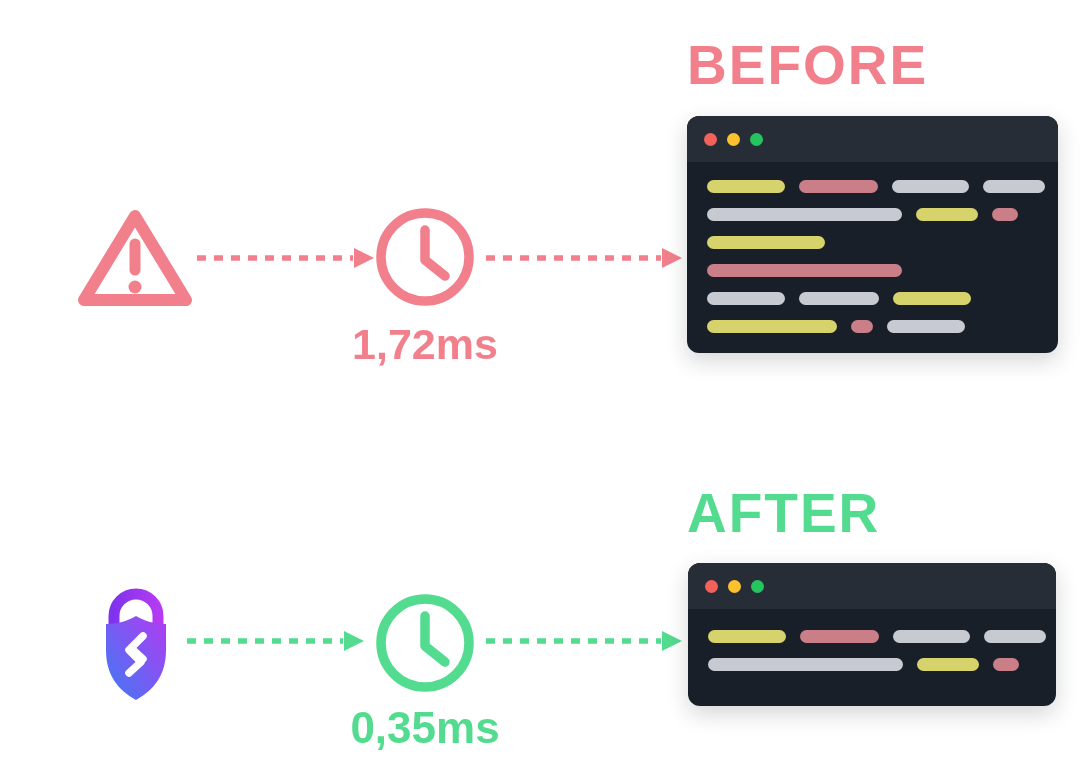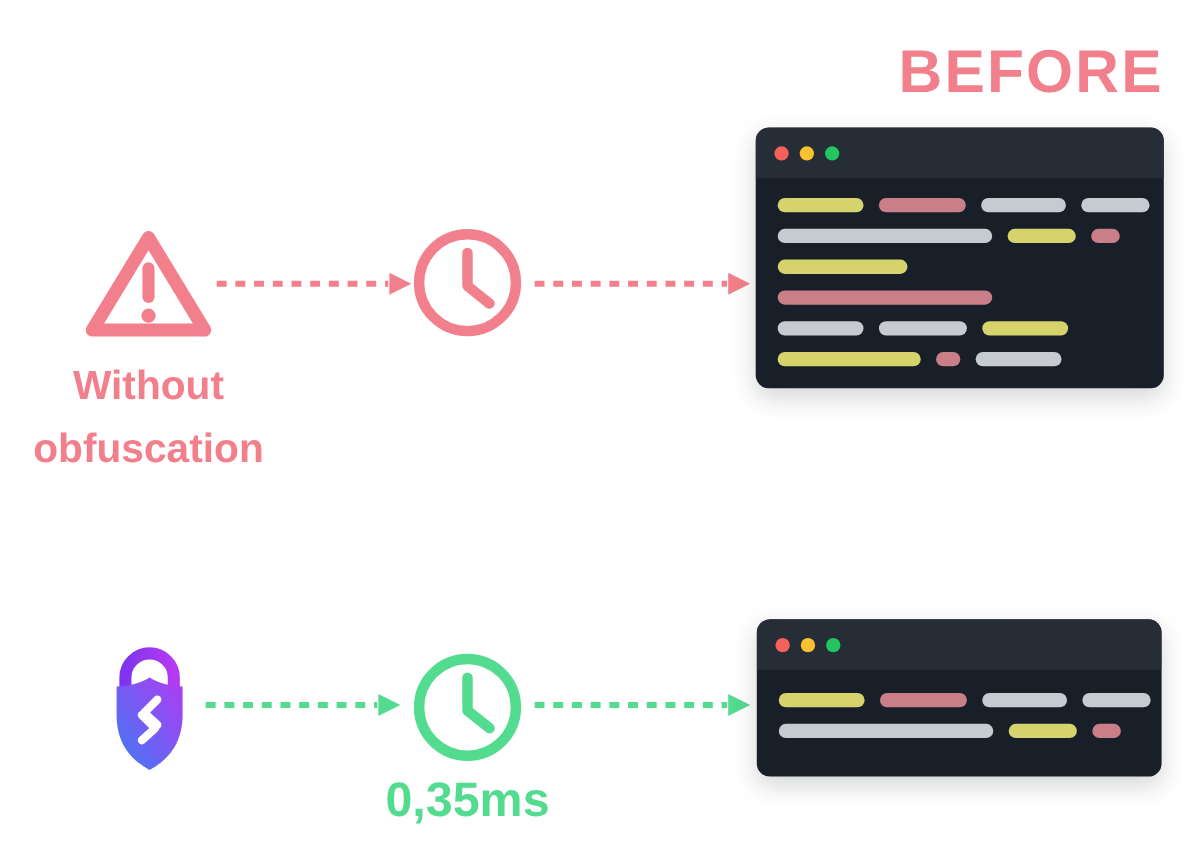--- a/index.html
+++ b/index.html
@@ -5,21 +5,21 @@
   html,body { margin:0; padding:0; background:#ffffff; }
   .canvas {
     position:relative; width:1080px; height:766px; overflow:hidden;
     background:#ffffff;
     font-family:"Liberation Sans", sans-serif;
   }
   .abs { position:absolute; }
 
   
   .big-title {
-    width:371px; text-align:right;
+    width:371px; text-align:left;
     font-size:55px; font-weight:bold; letter-spacing:2px; line-height:70px;
   }
   .title-before { left:687px; top:30px; color:var(--pink,#F2808C); }
   .title-after  { left:687px; top:478px; color:var(--green,#53DB90); }
 
   
   .caption {
     text-align:center; font-weight:bold;
   }
   .cap-without {
@@ -76,34 +76,34 @@
 
   <div class="abs big-title title-before">BEFORE</div>
 
   <svg class="abs" style="left:76px; top:206px;" width="118" height="102" viewBox="0 0 118 102">
     <path class="pink-stroke" d="M59 10 L110 94 L8 94 Z" fill="none" stroke-width="12" stroke-linejoin="round"></path>
     <line class="pink-stroke" x1="59" y1="38" x2="59" y2="64" stroke-width="11" stroke-linecap="round"></line>
     <circle class="pink-fill" cx="59" cy="81" r="6.5"></circle>
   </svg>
 
   <div class="abs caption cap-without">
-    <span>Without</span><br>
-    <span>obfuscation</span>
+    <br>
   </div>
 
   <svg class="abs" style="left:193px; top:245px;" width="184" height="26" viewBox="0 0 184 26">
     <line class="pink-stroke" x1="4" y1="13" x2="160" y2="13" stroke-width="5.5" stroke-dasharray="9 8"></line>
     <path class="pink-fill" d="M161 3 L181 13 L161 23 Z"></path>
   </svg>
 
   <svg class="abs" style="left:373px; top:205px;" width="104" height="104" viewBox="0 0 104 104">
     <circle class="pink-stroke" cx="52" cy="52" r="44" fill="none" stroke-width="9.5"></circle>
     <path class="pink-stroke" d="M52 25 L52 55 L72 71" fill="none" stroke-width="9.5" stroke-linecap="round" stroke-linejoin="round"></path>
   </svg>
 
+  <div class="abs caption cap-time-before">1,72ms</div>
 
   <svg class="abs" style="left:483px; top:245px;" width="202" height="26" viewBox="0 0 202 26">
     <line class="pink-stroke" x1="3" y1="13" x2="178" y2="13" stroke-width="5.5" stroke-dasharray="9 8"></line>
     <path class="pink-fill" d="M179 3 L199 13 L179 23 Z"></path>
   </svg>
 
   <div class="abs code-window win-before">
     <div class="win-titlebar">
       <span class="dot dot-red"></span>
       <span class="dot dot-yellow"></span>
@@ -133,20 +133,21 @@
           <span class="bar" style="width: 78px; background: rgb(214, 210, 108);"></span>
         </div>
         <div class="code-row">
           <span class="bar" style="width: 130px; background: rgb(214, 210, 108);"></span>
           <span class="bar" style="width: 22px; background: rgb(201, 126, 136);"></span>
           <span class="bar" style="width: 78px; background: rgb(199, 203, 209);"></span>
         </div>
       </div>
   </div>
 
+  <div class="abs big-title title-after">AFTER</div>
 
   <svg class="abs" style="left:98px; top:586px;" width="78" height="118" viewBox="0 0 78 118">
     <defs>
       <linearGradient id="shieldGrad" x1="0" y1="1" x2="1" y2="0">
         <stop offset="0" stop-color="#3E7BF4"></stop>
         <stop offset="1" stop-color="#B13BF2"></stop>
       </linearGradient>
       <linearGradient id="shackleGrad" x1="0" y1="0" x2="1" y2="0">
         <stop offset="0" stop-color="#8033EE"></stop>
         <stop offset="1" stop-color="#B43BF2"></stop>

